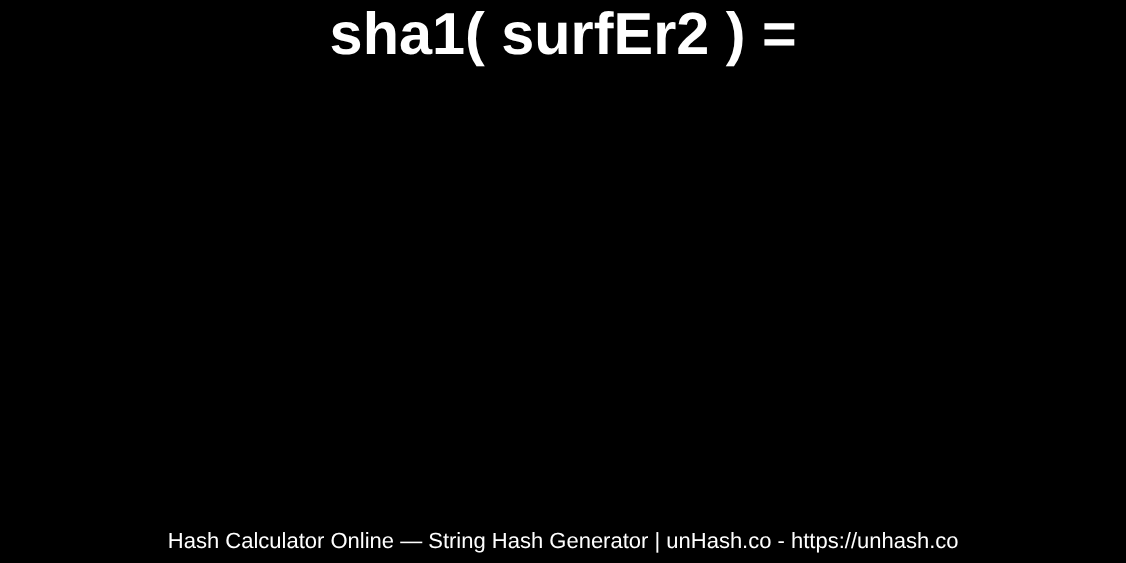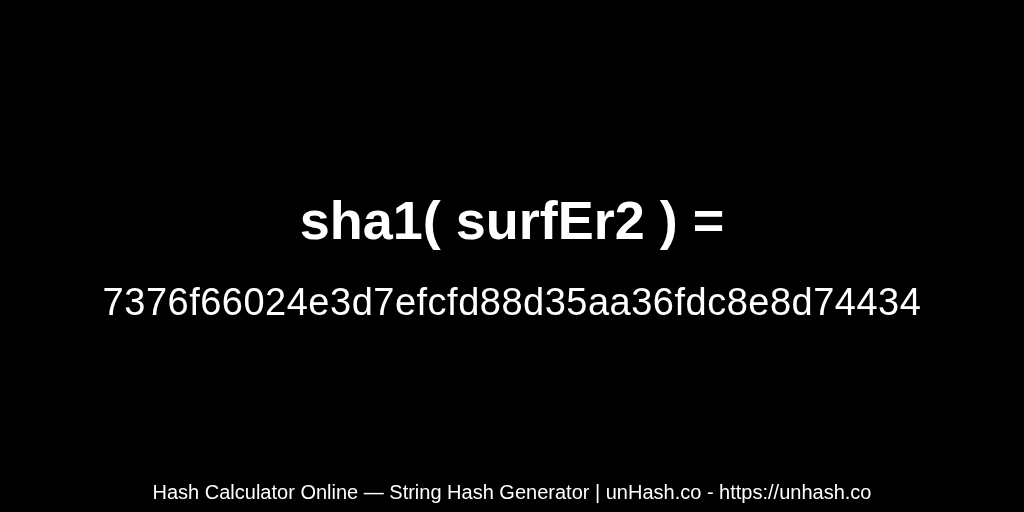--- a/index.html
+++ b/index.html
@@ -17,21 +17,20 @@
       flex-direction: column;
       justify-content: center;
       align-items: center;
       position: relative;
       overflow: hidden;
     }
     .main-content {
       display: flex;
       flex-direction: column;
       align-items: center;
-      justify-content: center;
       flex: 1;
       width: 100%;
     }
     .hash-expression {
       font-size: 54px;
       font-weight: bold;
       color: #ffffff;
       text-align: center;
       margin-bottom: 30px;
     }
@@ -49,16 +48,15 @@
       text-align: center;
       font-size: 20px;
       color: #ffffff;
     }
   </style>
 </head>
 <body>
 
 <div class="main-content">
   <div class="hash-expression">sha1( surfEr2 ) =</div>
-  <div class="hash-result">7376f66024e3d7efcfd88d35aa36fdc8e8d74434</div>
 </div>
 
 <div class="footer">Hash Calculator Online — String Hash Generator | unHash.co - https://unhash.co</div>
 
 </body></html>

